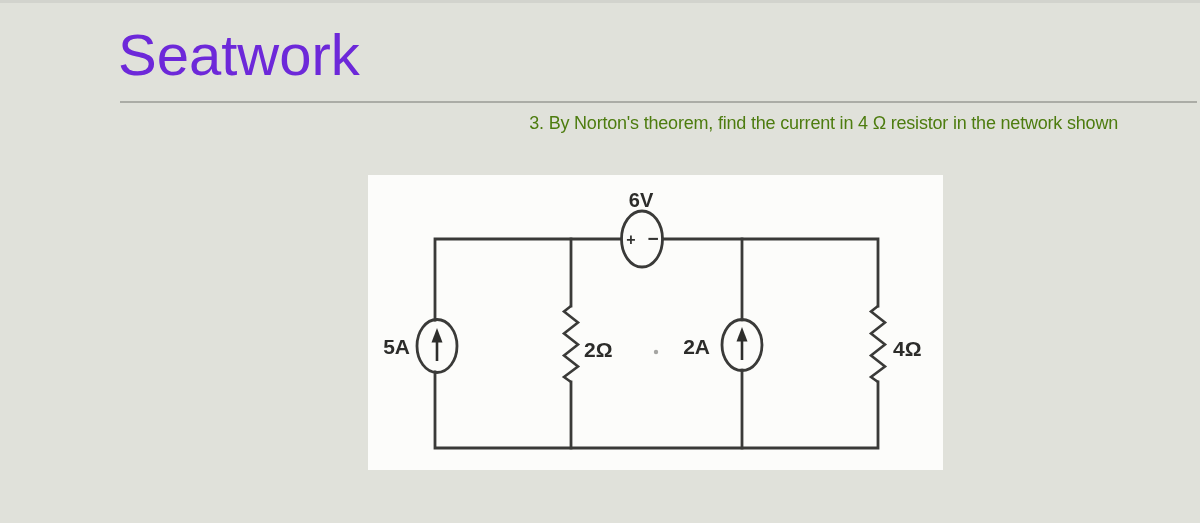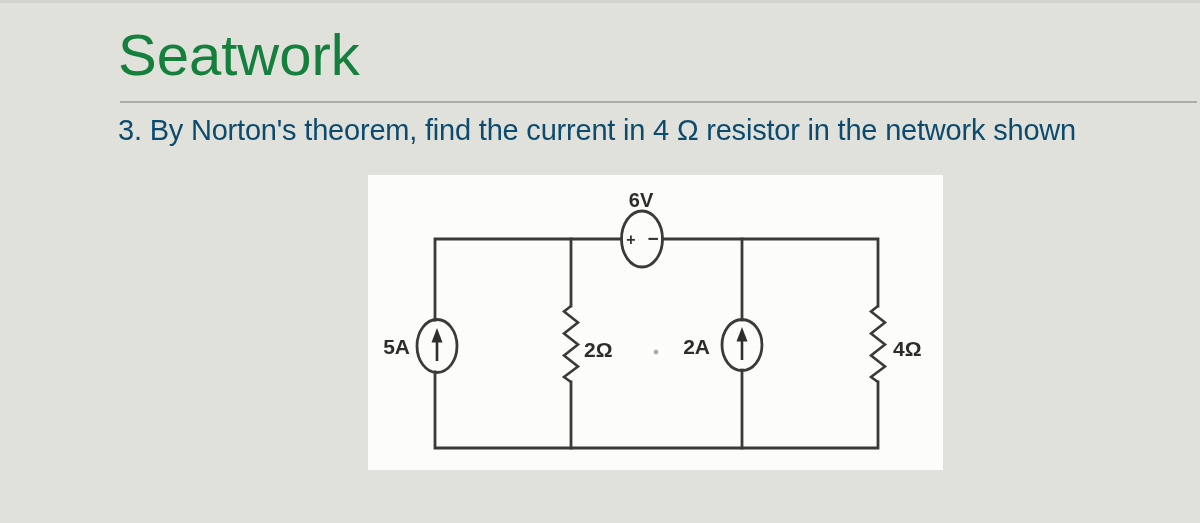--- a/index.html
+++ b/index.html
@@ -9,30 +9,30 @@
     background: #e0e1da;
     font-family: "Liberation Sans", sans-serif;
   }
   .top-edge {
     position: absolute; left: 0; top: 0; width: 1200px; height: 3px;
     background: #d2d3cd;
   }
   .slide-title {
     position: absolute; left: 118px; top: 20px;
     font-size: 58px; line-height: 1.2; font-weight: 400;
-    color: #15803d; letter-spacing: 0px;
+    color: #6d28d9; letter-spacing: 0px;
   }
   .title-divider {
     position: absolute; left: 120px; top: 101px; right: 3px; height: 2px;
     background: #abaca6;
   }
   .question-text {
     position: absolute; left: 118px; top: 112px; width: 1000px;
-    font-size: 29px; line-height: 1.3; font-weight: 400;
-    color: #0c4a6e; letter-spacing: -0.2px;
+    font-size: 18px; line-height: 1.3; font-weight: 400;
+    color: #4d7c0f; letter-spacing: -0.2px; text-align: right;
   }
   .figure-box {
     position: absolute; left: 368px; top: 175px; width: 575px; height: 295px;
     background: #fcfcfa;
   }
   .figure-box svg {
     display: block; width: 575px; height: 295px;
     filter: blur(0.3px);
   }
   .wire   { stroke: #3a3a38; stroke-width: 2.8; fill: none; stroke-linecap: square; }

